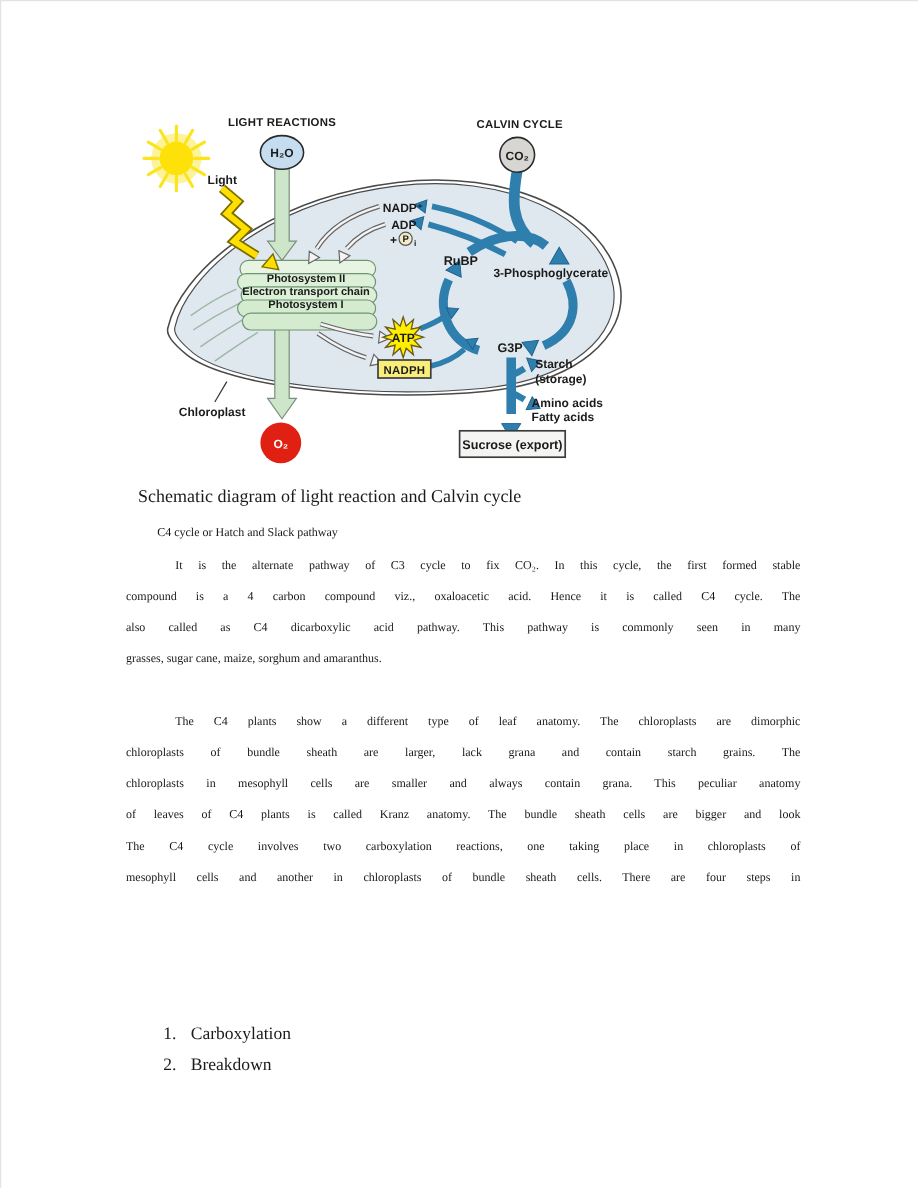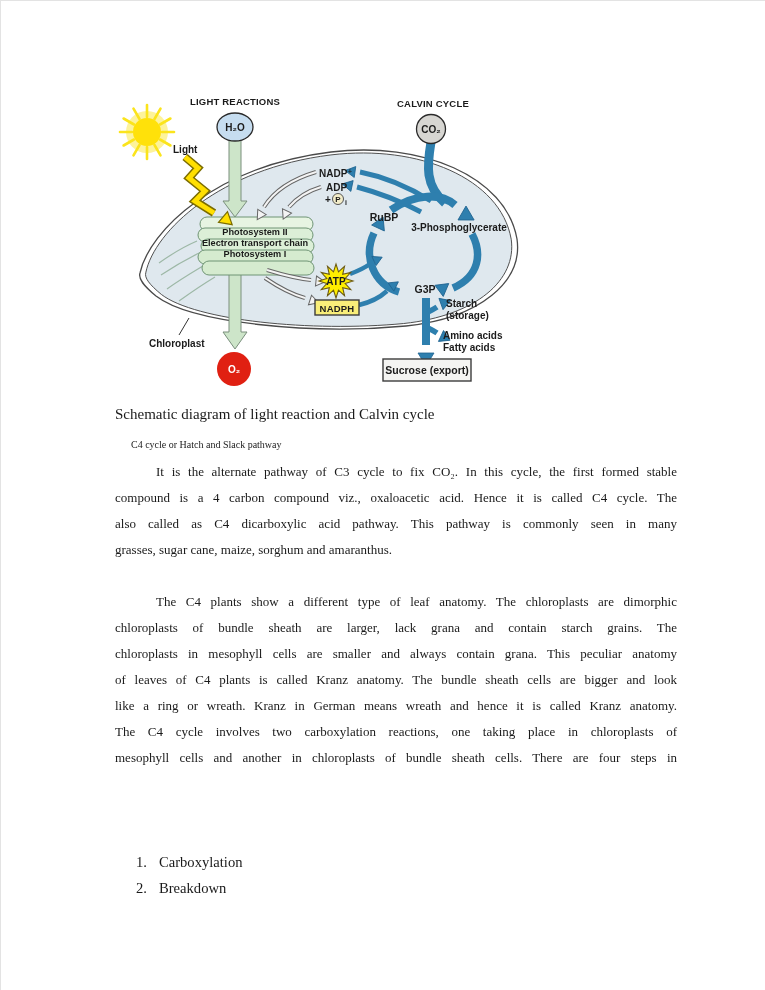--- a/index.html
+++ b/index.html
@@ -10,21 +10,21 @@
   svg text{font-family:"Liberation Sans","DejaVu Sans",sans-serif;font-weight:bold;fill:#1b1b1b;}
   .t95{font-size:9.5px;letter-spacing:.2px}
   .t92{font-size:9.2px}
   .t10{font-size:10px}
   .t105{font-size:10.5px}
   .white{fill:#ffffff}
   .caption{position:absolute;left:114px;top:400px;width:562px;height:26px;line-height:26px;
            text-align:left;font-size:15px;}
   .heading{position:absolute;left:114px;top:431px;width:562px;height:26px;line-height:26px;
            font-weight:normal;font-size:10px;margin-left:16px;}
-  .para{position:absolute;left:114px;width:562px;font-size:13px;}
+  .para{position:absolute;left:104px;width:562px;font-size:10px;}
   .p1{top:458px}
   .p2{top:588px}
   .tline{height:26px;line-height:26px;white-space:nowrap;}
   .jline{text-align:justify;text-align-last:justify;white-space:normal;height:26px;line-height:26px;overflow:visible;}
   .indent{padding-left:41px;}
   .list{position:absolute;left:114px;top:848px;width:562px;font-size:14.6px;}
   .list-row{display:flex;height:26px;line-height:26px;padding-left:21px;}
   .list-row .num{width:23px;}
 </style>
 </head>
@@ -210,21 +210,20 @@
     <div class="tline jline">compound is a 4 carbon compound viz., oxaloacetic acid. Hence it is called C4 cycle. The</div>
     <div class="tline jline">also called as C4 dicarboxylic acid pathway. This pathway is commonly seen in many</div>
     <div class="tline">grasses, sugar cane, maize, sorghum and amaranthus.</div>
   </div>
 
   <div class="para p2">
     <div class="tline jline indent">The C4 plants show a different type of leaf anatomy. The chloroplasts are dimorphic</div>
     <div class="tline jline">chloroplasts of bundle sheath are larger, lack grana and contain starch grains. The</div>
     <div class="tline jline">chloroplasts in mesophyll cells are smaller and always contain grana. This peculiar anatomy</div>
     <div class="tline jline">of leaves of C4 plants is called Kranz anatomy. The bundle sheath cells are bigger and look</div>
-    <div class="tline jline">like a ring or wreath. Kranz in German means wreath and hence it is called Kranz anatomy.</div>
     <div class="tline jline">The C4 cycle involves two carboxylation reactions, one taking place in chloroplasts of</div>
     <div class="tline jline">mesophyll cells and another in chloroplasts of bundle sheath cells. There are four steps in</div>
   </div>
 
   <div class="list">
     <div class="list-row">
       <span class="num">1.</span>
       <span>Carboxylation</span>
     </div>
     <div class="list-row">

